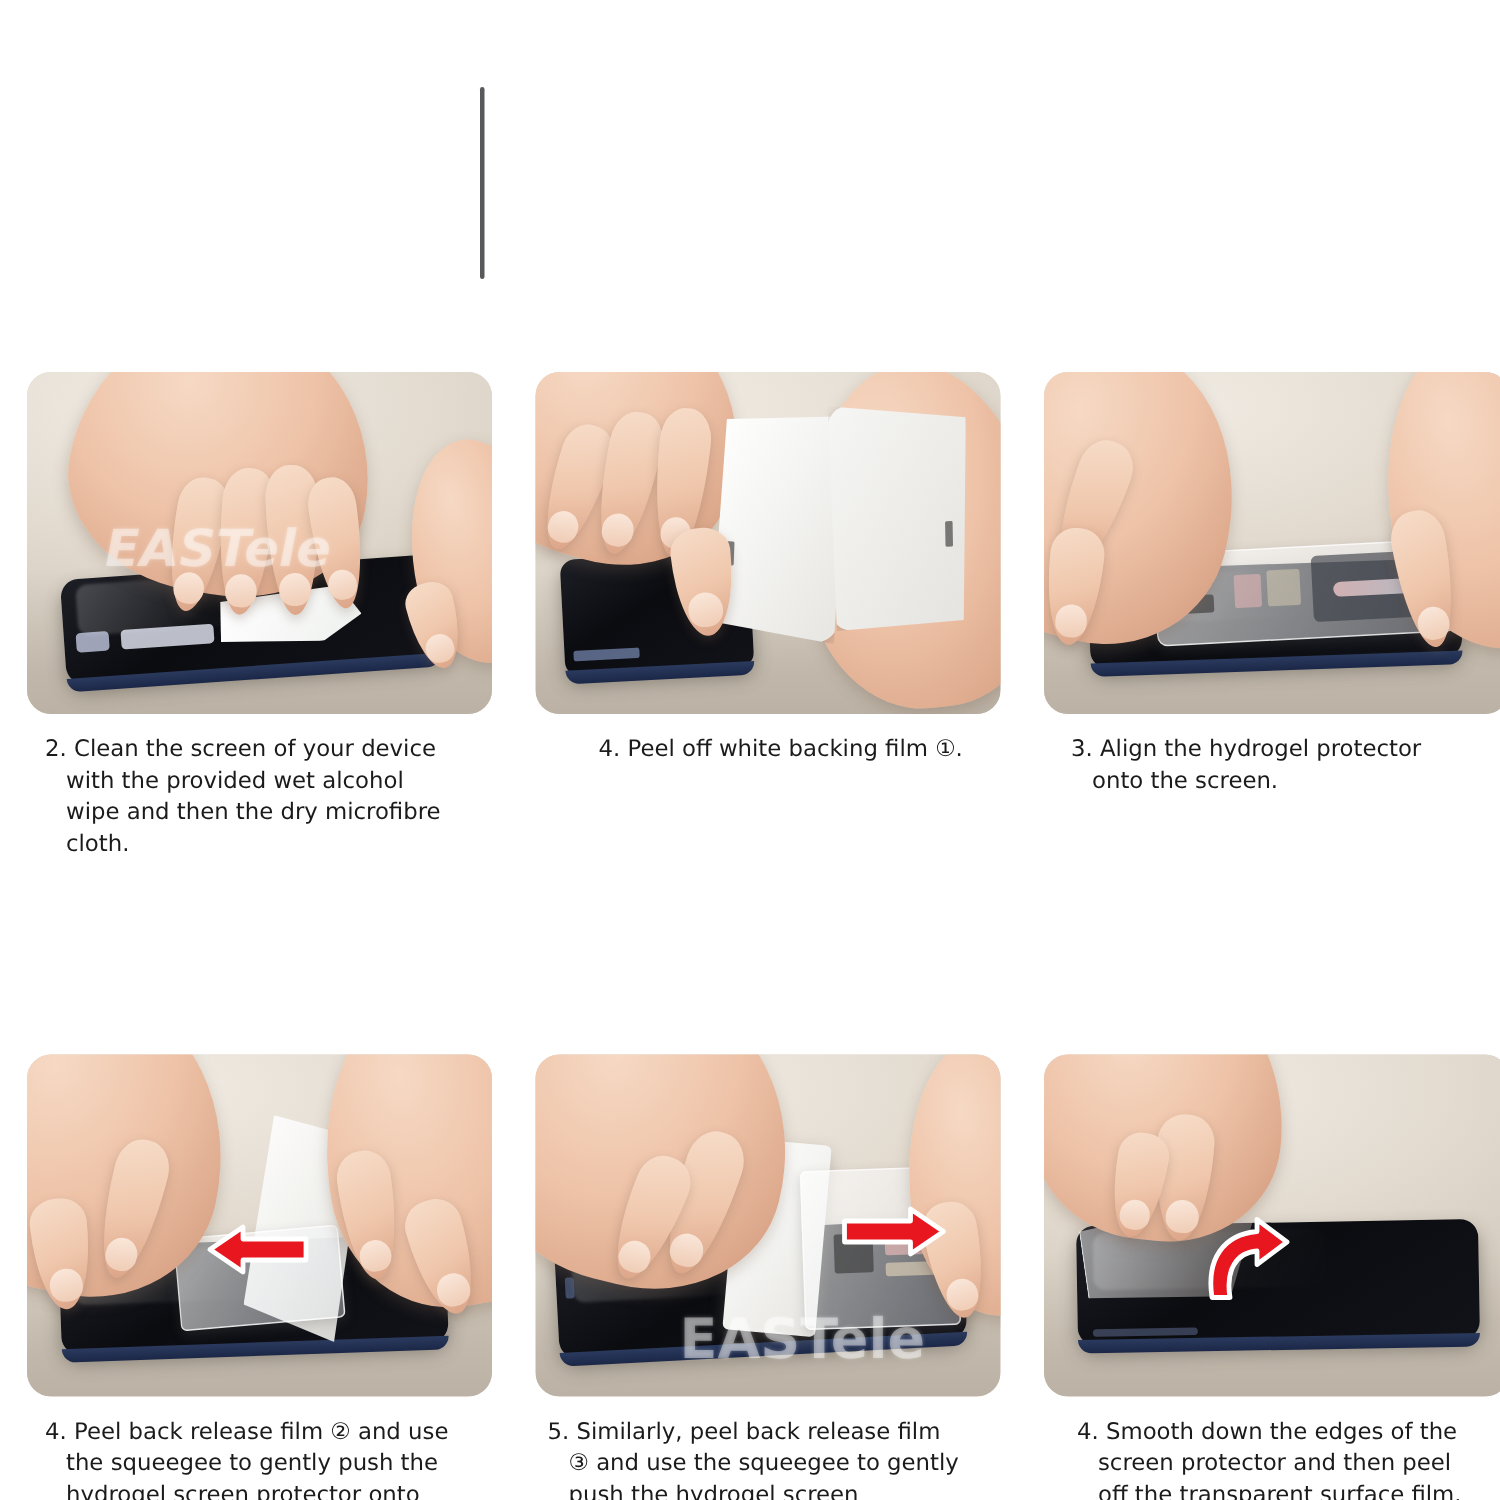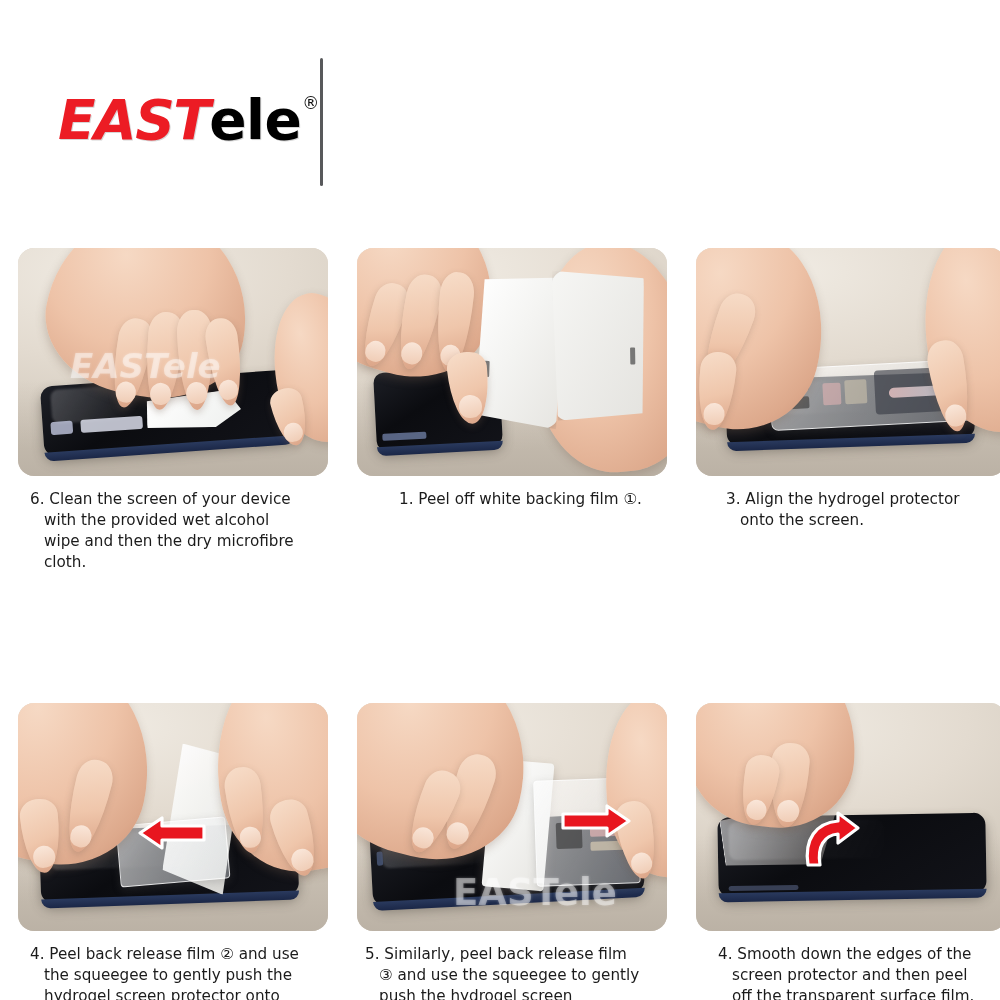--- a/index.html
+++ b/index.html
@@ -224,37 +224,32 @@
     font-family: "DejaVu Sans", "Liberation Sans", sans-serif;
     font-size: 15.2px;
     line-height: 1.38;
     color: #1b1b1b;
     padding-left: 2px;
   }
 
   
   .cap-1 { padding-left: 14px; text-indent: -14px; margin-left: 12px; }
   .cap-2 { padding-left: 0; margin-left: 42px; }
-  .cap-3 { padding-left: 14px; text-indent: -14px; margin-left: 30px; }
+  .cap-3 { padding-left: 14px; text-indent: -14px; margin-left: 18px; }
   .cap-4 { padding-left: 14px; text-indent: -14px; margin-left: 12px; }
   .cap-5 { padding-left: 14px; text-indent: -14px; margin-left: 8px; }
   .cap-6 { padding-left: 14px; text-indent: -14px; margin-left: 22px; }
 </style>
 </head>
 <body>
 
 <div id="page">
 
   <div class="header">
 
-    <div class="logo-wrap">
-      <span class="logo-east">EAST</span>
-      <span class="logo-ele">ele</span>
-      <span class="logo-reg">®</span>
-    </div>
 
     <div class="divider"></div>
 
   </div>
 
   <div class="grid">
 
     <div class="row row1">
 
       <div class="cell">
@@ -286,21 +281,21 @@
           </div>
 
           <div class="hand" style="left:256px; top:44px; width:96px; height:150px; transform:rotate(-12deg);"></div>
           <div class="finger" style="left:256px; top:140px; width:32px; height:58px; transform:rotate(-14deg);">
             <div class="nail" style="left:6px; bottom:4px; width:19px; height:19px;"></div>
           </div>
 
           <span class="wm wm1">EASTele</span>
         </div>
 
-        <div class="caption cap-1">6.  Clean the screen of your device with the provided wet alcohol wipe and then the dry microfibre cloth.</div>
+        <div class="caption cap-1">2.  Clean the screen of your device with the provided wet alcohol wipe and then the dry microfibre cloth.</div>
       </div>
 
       <div class="cell">
         <div class="photo">
           <div class="desk"></div>
           <div class="desk-shadow"></div>
 
           <div class="phone" style="left:18px; top:122px; width:126px; height:78px; transform:rotate(-3deg); border-radius:10px;">
             <div style="position:absolute;left:6px;bottom:10px;width:44px;height:7px;background:#7b8bb5;opacity:.7;border-radius:2px;"></div>
             <div class="phone-rim"></div>
@@ -324,21 +319,21 @@
           </div>
           <div class="film-white" style="left:196px; top:22px; width:92px; height:150px; transform:rotate(-1deg); border-radius:14px 10px 10px 14px; background:linear-gradient(120deg,#f6f6f4,#e4e3df); clip-path:polygon(0% 0%, 100% 6%, 96% 96%, 4% 100%);">
             <div class="tab-mark" style="right:10px; top:78px; width:5px; height:17px;"></div>
           </div>
 
           <div class="finger" style="left:92px; top:104px; width:40px; height:72px; transform:rotate(-6deg);">
             <div class="nail" style="left:8px; bottom:6px; width:23px; height:23px;"></div>
           </div>
         </div>
 
-        <div class="caption cap-2">1. Peel off white backing film ①.</div>
+        <div class="caption cap-2">4. Peel off white backing film ①.</div>
       </div>
 
       <div class="cell">
         <div class="photo">
           <div class="desk"></div>
           <div class="desk-shadow"></div>
 
           <div class="phone" style="left:30px; top:128px; width:248px; height:66px; transform:rotate(-2deg);">
             <div class="screen-gloss"></div>
             <div class="phone-rim"></div>

